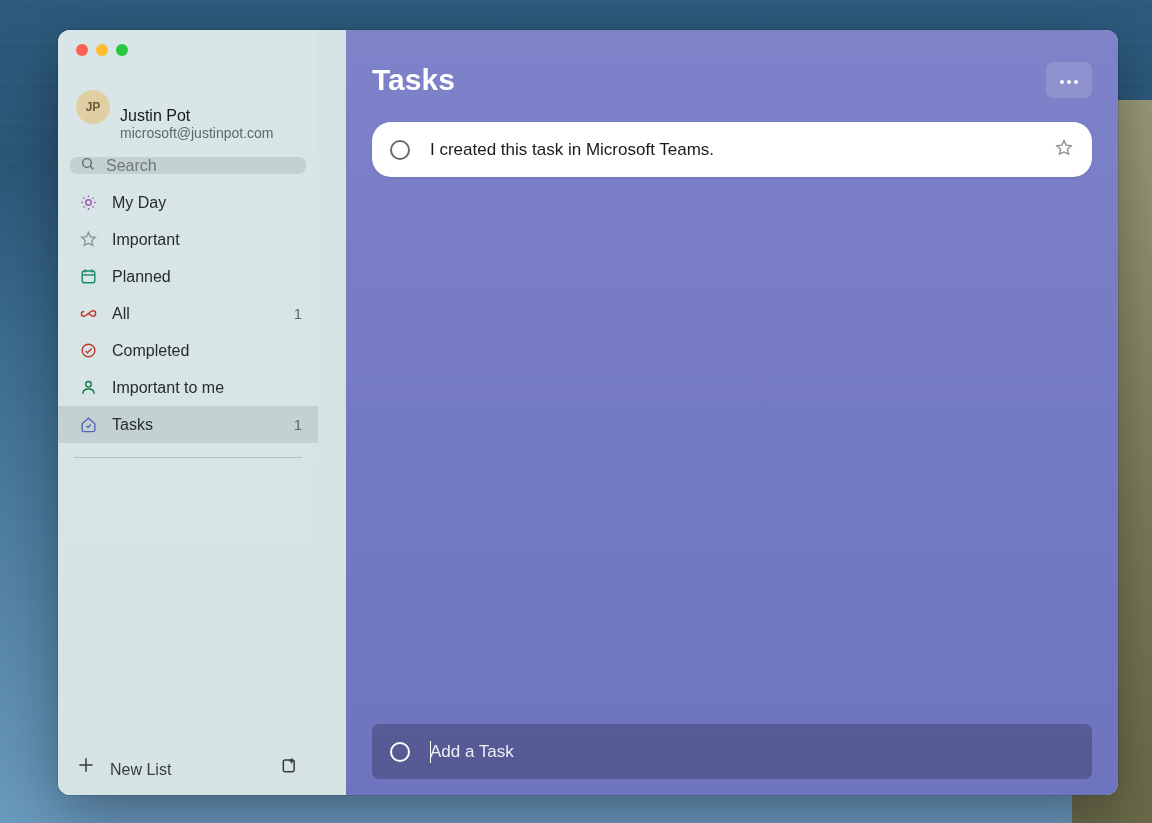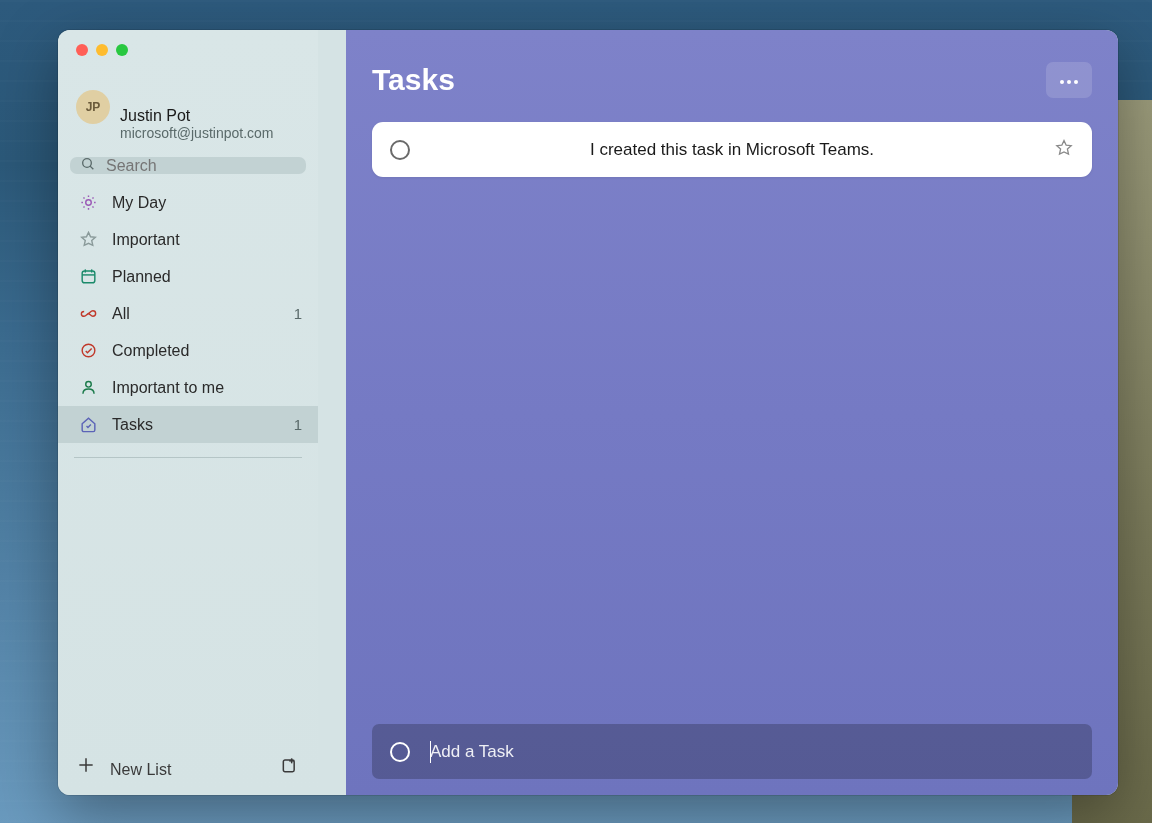--- a/index.html
+++ b/index.html
@@ -155,29 +155,28 @@
     width: 46px; height: 36px; border-radius: 7px;
     background: rgba(255,255,255,0.14);
     display: flex; align-items: center; justify-content: center;
     cursor: pointer;
   }
   .more-btn svg { fill: #fff; }
 
   .task-card {
     margin: 6px 26px 0 26px;
     background: #fff;
-    border-radius: 11px;
+    border-radius: 19px;
     height: 55px;
     display: flex;
     align-items: center;
     padding: 0 18px;
     gap: 20px;
     box-shadow: 0 1px 3px rgba(0,0,0,0.08);
     cursor: pointer;
-    text-align: center;
   }
   .task-circle {
     width: 20px; height: 20px; border-radius: 50%;
     border: 2px solid #6a6a6a; background: transparent;
     cursor: pointer;
   }
   .task-title { flex: 1; font-size: 17px; color: #1a1a1a; }
   .task-star svg { width: 20px; height: 20px; stroke:#8a8a8a; fill:none; stroke-width:1.6; cursor:pointer; }
 
   .add-task-row {

